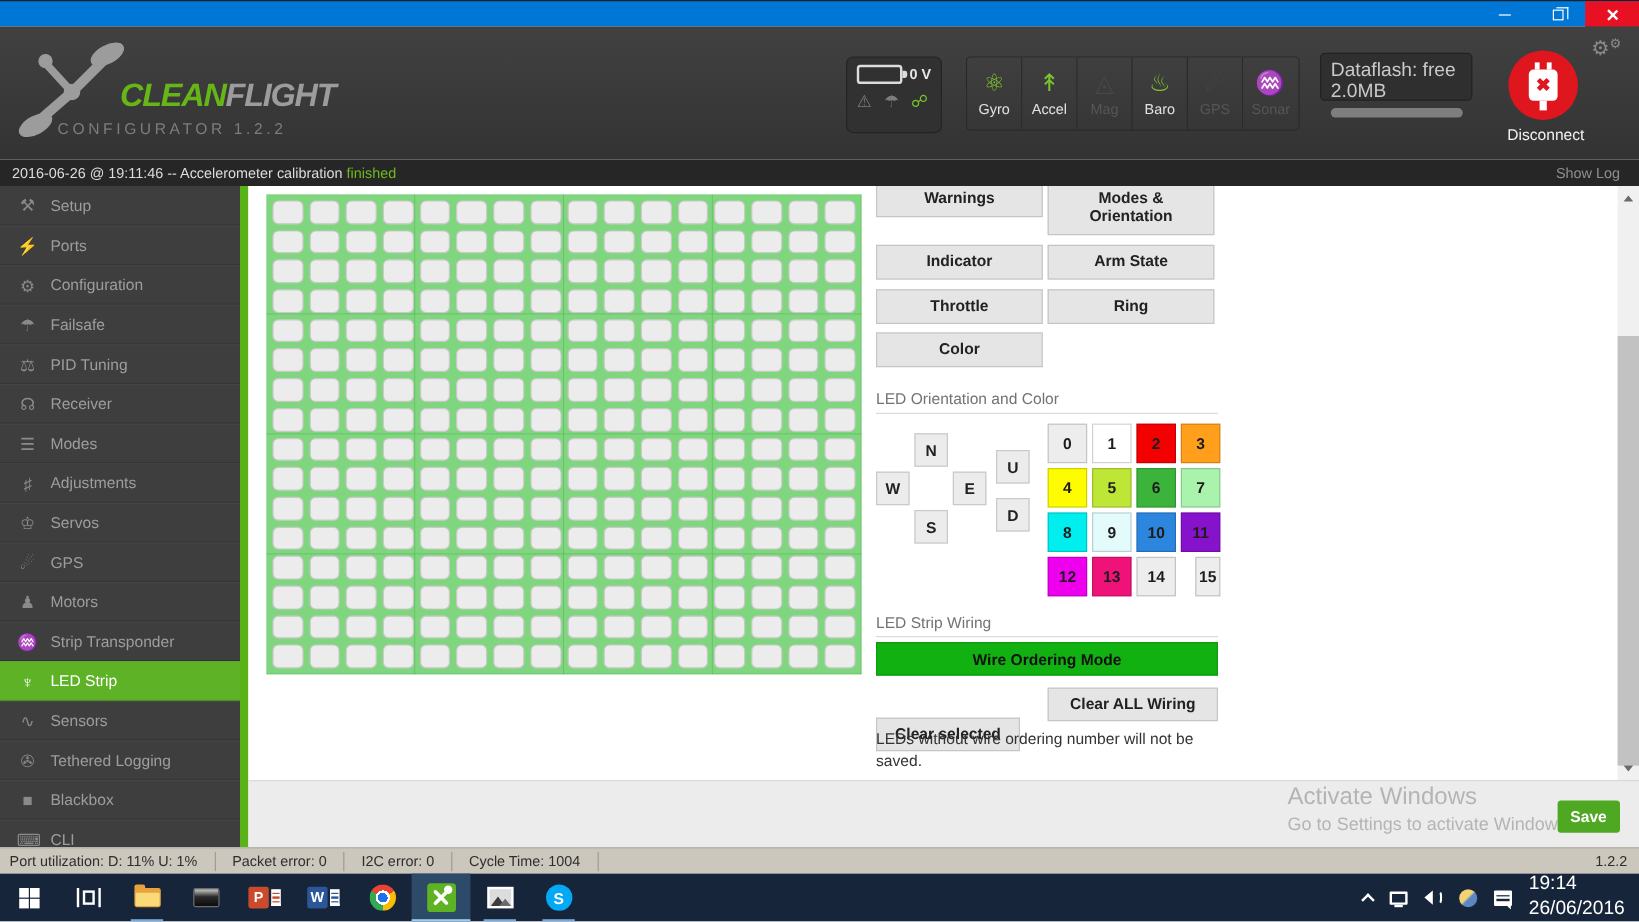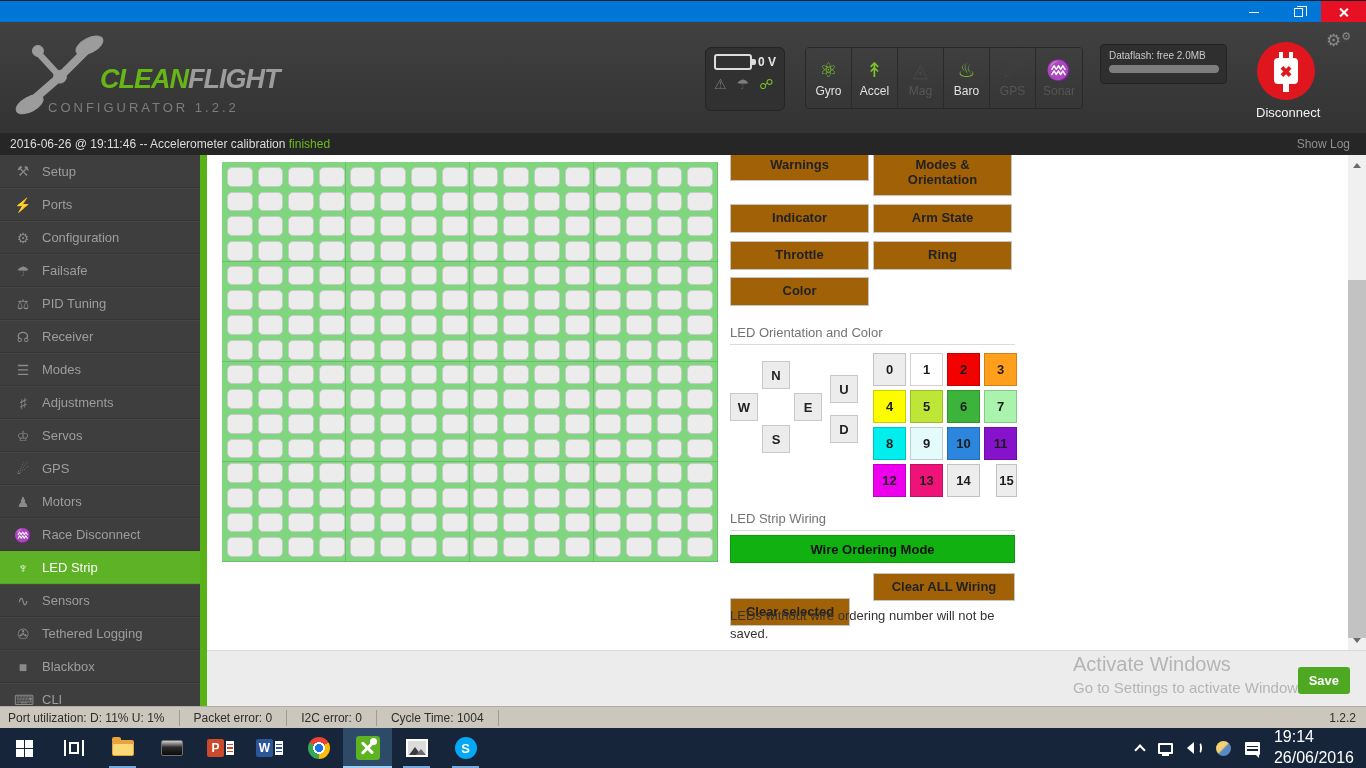--- a/index.html
+++ b/index.html
@@ -38,21 +38,21 @@
   .sensor-btn { width:46px; height:60px; background:linear-gradient(#3f3f3f,#363636); border-right:1px solid #2a2a2a; display:flex; flex-direction:column; align-items:center; justify-content:center; gap:3px; }
   .sensor-btn:last-child { border-right:none; }
   .sensor-btn .s-icon { font-size:20px; line-height:22px; }
   .sensor-btn .s-label { font-size:12px; }
   .sensor-btn.active .s-icon { color:#7cc32c; }
   .sensor-btn.active .s-label { color:#e2e2e2; }
   .sensor-btn.inactive .s-icon { color:#474747; }
   .sensor-btn.inactive .s-label { color:#565656; }
 
   .dataflash { position:absolute; left:1100px; top:22px; width:127px; height:40px; background:#2f2f2f; border:1px solid #222; border-radius:4px; padding:5px 8px; }
-  .dataflash-label { font-size:10px; color:#c9c9c9; }
+  .dataflash-label { font-size:16px; color:#c9c9c9; }
   .dataflash-bar { margin-top:4px; width:110px; height:8px; border-radius:4px; background:#7e7e7e; }
   .profile-select { position:absolute; left:1100px; top:68px; width:127px; height:25px; background:#2a2a2a; border:1px solid #1e1e1e; border-radius:3px; display:flex; align-items:center; justify-content:space-between; padding:0 8px;margin-top:48px; }
   .profile-select .p-label { font-size:12px; color:#b8b8b8; }
   .p-arrows { display:flex; flex-direction:column; gap:2px; }
   .p-arrows i { display:block; width:0; height:0; border-left:4px solid transparent; border-right:4px solid transparent; }
   .p-arrows .up { border-bottom:4px solid #9a9a9a; }
   .p-arrows .dn { border-top:4px solid #9a9a9a; }
 
   .disconnect { position:absolute; left:1256px; top:20px; width:60px; text-align:center; }
   .disc-circle { width:58px; height:58px; border-radius:50%; background:#e0161f; margin:0 auto; display:flex; align-items:center; justify-content:center; position:relative; }
@@ -80,21 +80,21 @@
   .green-strip { position:absolute; top:155px; left:200px; width:7px; height:551px; background:#59b217; }
 
   
   .content { position:absolute; top:155px; left:207px; width:1141px; height:495px; background:#fff; overflow:hidden; }
   .led-grid { position:absolute; left:15px; top:7px; width:496px; height:400px; background:#80d67f; display:grid; grid-template-columns:repeat(16,1fr); grid-auto-rows:1fr; gap:5px; padding:5px; }
   .led-grid::after { content:""; position:absolute; inset:0; pointer-events:none;
     background-image:linear-gradient(to left, rgba(40,140,40,.28) 1px, transparent 1px), linear-gradient(to top, rgba(40,140,40,.28) 1px, transparent 1px);
     background-size:25% 100%, 100% 25%; }
   .led-cell { background:#ececec; border:1px solid #c9c9c9; border-radius:5px; }
 
-  .fbtn { position:absolute; background:#a16207; border:1px solid #c5c5c5; color:#222; font-size:13px; font-weight:bold; display:flex; align-items:center; justify-content:center; text-align:center; line-height:1.15; }
+  .fbtn { position:absolute; background:#e5e5e5; border:1px solid #c5c5c5; color:#222; font-size:13px; font-weight:bold; display:flex; align-items:center; justify-content:center; text-align:center; line-height:1.15; }
   .sec-head { position:absolute; font-size:13px; color:#737373; border-bottom:1px solid #dadada; padding-bottom:4px; }
   .dpad-btn { position:absolute; width:28px; height:28px; background:#ececec; border:1px solid #c9c9c9; color:#222; font-size:13px; font-weight:bold; display:flex; align-items:center; justify-content:center; }
   .palette { position:absolute; left:666px; top:198px; display:grid; grid-template-columns:repeat(4,33px); grid-auto-rows:33px; gap:4px; }
   .swatch { border:1px solid rgba(0,0,0,0.18); display:flex; align-items:center; justify-content:center; font-size:13px; font-weight:bold; color:#1c1c1c; }
   .wire-btn { position:absolute; left:523px; top:380px; width:285px; height:28px; background:#11b111; border:1px solid #0d9a0d; color:#111; font-size:13px; font-weight:bold; display:flex; align-items:center; justify-content:center; }
   .note { position:absolute; left:523px; top:452px; width:292px; font-size:13px; color:#333; line-height:1.35; }
 
   
   .scrollbar { position:absolute; left:1348px; top:155px; width:18px; height:495px; background:#f0f0f0; }
   .sb-arrow { position:absolute; left:0; width:18px; height:16px; display:flex; align-items:center; justify-content:center; }
@@ -306,21 +306,21 @@
     <div class="side-item">
       <span class="s-ico">☄</span>
       <span>GPS</span>
     </div>
     <div class="side-item">
       <span class="s-ico">♟</span>
       <span>Motors</span>
     </div>
     <div class="side-item">
       <span class="s-ico">♒</span>
-      <span>Race Disconnect</span>
+      <span>Strip Transponder</span>
     </div>
     <div class="side-item selected">
       <span class="s-ico">♆</span>
       <span>LED Strip</span>
     </div>
     <div class="side-item">
       <span class="s-ico">∿</span>
       <span>Sensors</span>
     </div>
     <div class="side-item">

